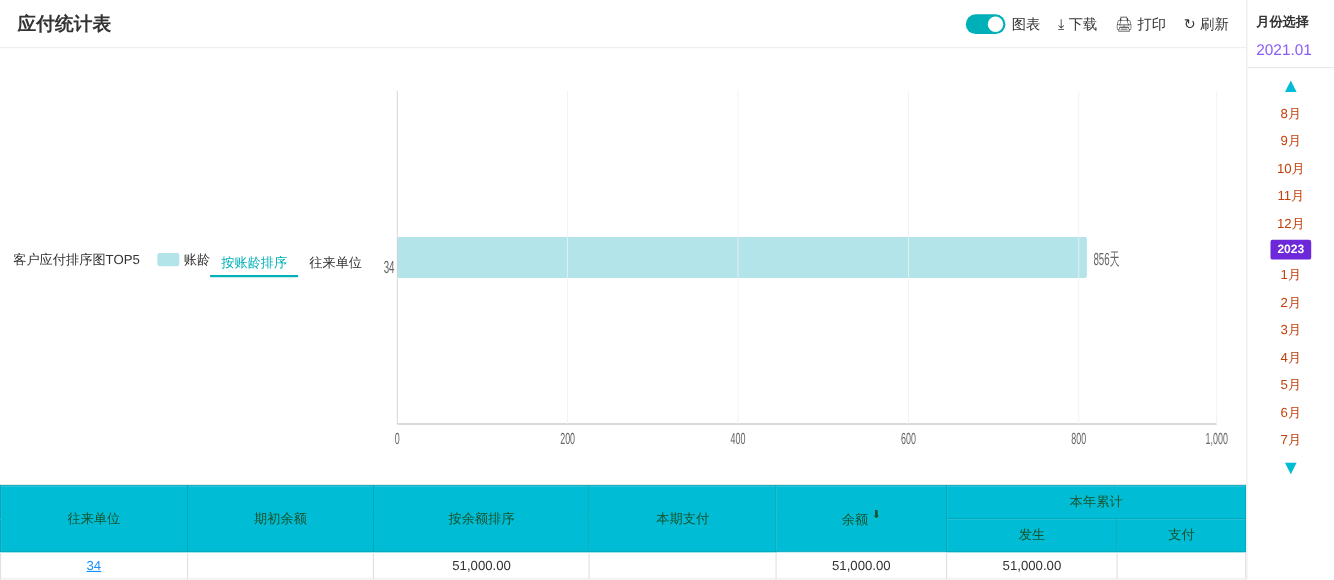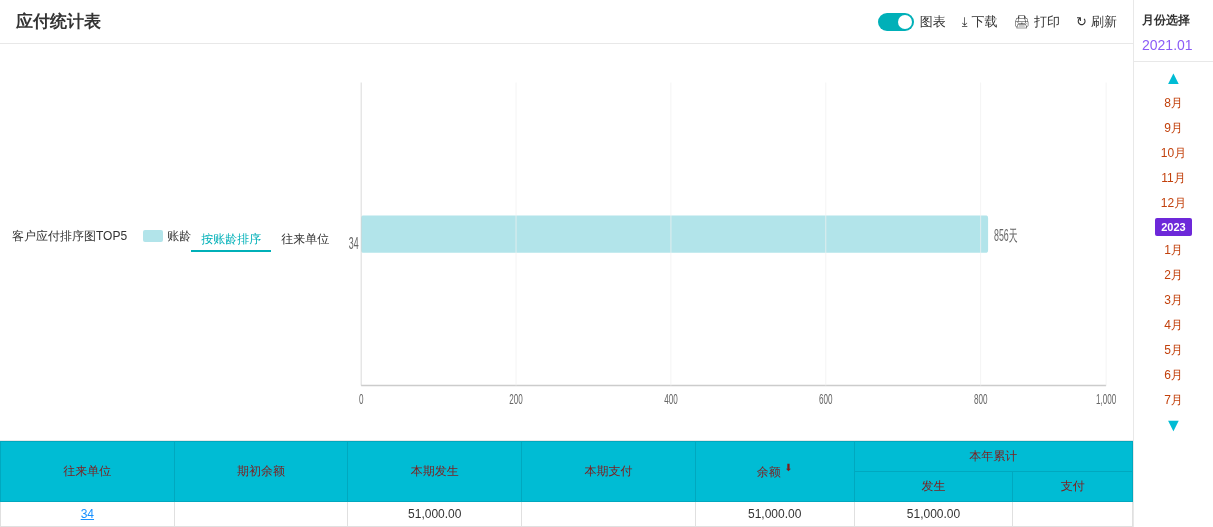--- a/index.html
+++ b/index.html
@@ -31,21 +31,21 @@
 
     .chart-top-row { display: flex; align-items: center; justify-content: space-between; margin-bottom: 4px; }
 
     .chart-wrapper { flex: 1; position: relative; min-height: 200px; }
     svg.chart-svg { width: 100%; height: 100%; }
 
     
     .table-area { border-top: 1px solid #e8e8e8; }
     .table-container { overflow-x: auto; }
     table { width: 100%; border-collapse: collapse; font-size: 12px; }
-    thead tr th { background: #00bcd4; color: #7f1d1d; text-align: center; padding: 6px 14px; border: 1px solid #00a8bf; font-weight: normal; }
+    thead tr th { background: #00bcd4; color: #14532d; text-align: center; padding: 6px 14px; border: 1px solid #00a8bf; font-weight: normal; }
     tbody tr td { border: 1px solid #e0e0e0; padding: 5px 8px; text-align: center; }
     tbody tr td:first-child { text-align: center; color: #1890ff; text-decoration: underline; cursor: pointer; }
 
     
     .sidebar { width: 80px; background: #fff; border-left: 1px solid #e8e8e8; display: flex; flex-direction: column; padding: 8px 0; font-size: 12px; overflow-y: auto; }
     .sidebar-title { font-size: 12px; color: #333; padding: 4px 8px; font-weight: bold; }
     .sidebar-year { color: #8b5cf6; font-size: 14px; padding: 4px 8px; }
     .sidebar-nav { display: flex; flex-direction: column; align-items: center; }
     .sidebar-arrow { color: #00bcd4; font-size: 18px; cursor: pointer; padding: 2px; }
     .sidebar-month { padding: 4px 8px; width: 100%; text-align: center; cursor: pointer; color: #c2410c; font-size: 12px; }
@@ -127,21 +127,21 @@
       </div>
     </div>
 
     <div class="table-area">
       <div class="table-container">
         <table>
           <thead>
             <tr>
               <th rowspan="2">往来单位</th>
               <th rowspan="2">期初余额</th>
-              <th rowspan="2">本期发生</th>
+              <th rowspan="2">按余额排序</th>
               <th rowspan="2">本期支付</th>
               <th rowspan="2" style="position:relative;">
                 <span>余额</span>
                 <span style="font-size:10px;vertical-align:super;">⬇</span>
               </th>
               <th colspan="2">本年累计</th>
             </tr>
             <tr>
               <th>发生</th>
               <th>支付</th>

